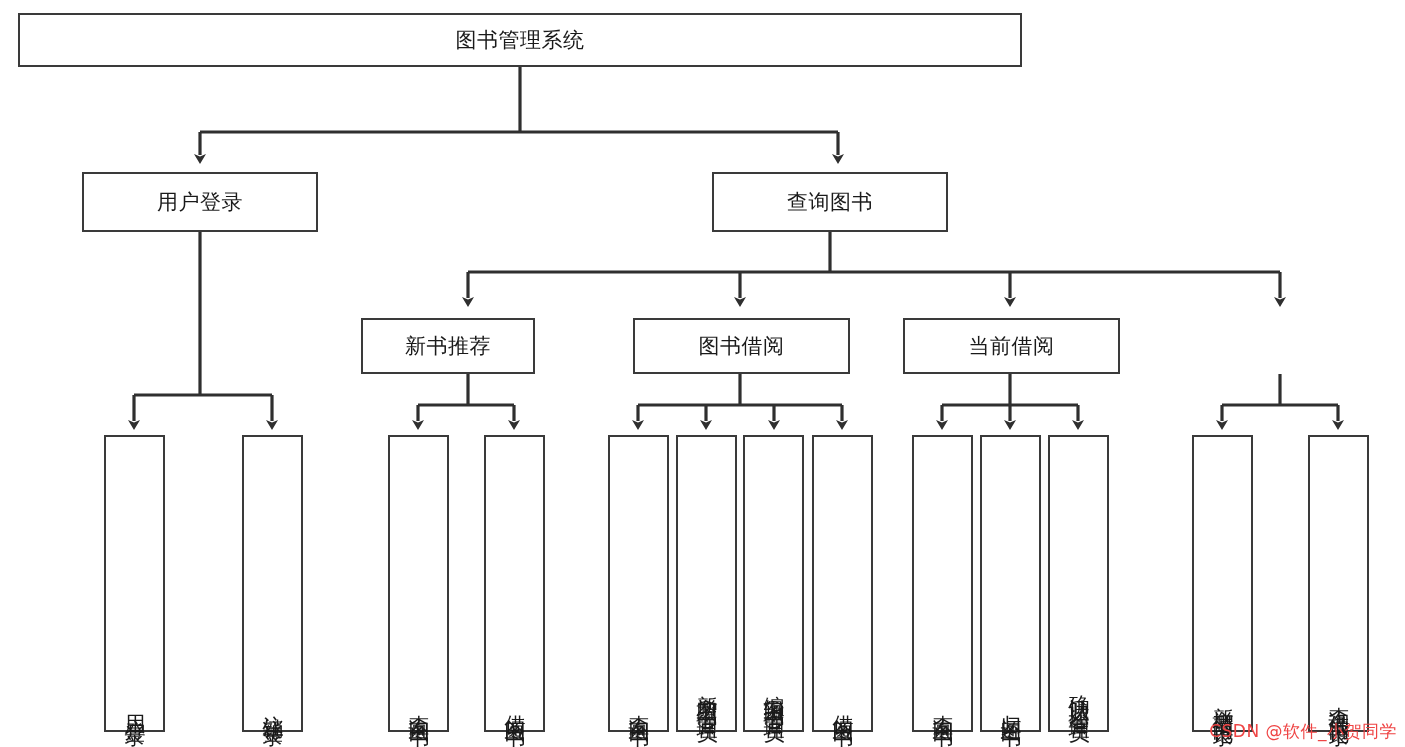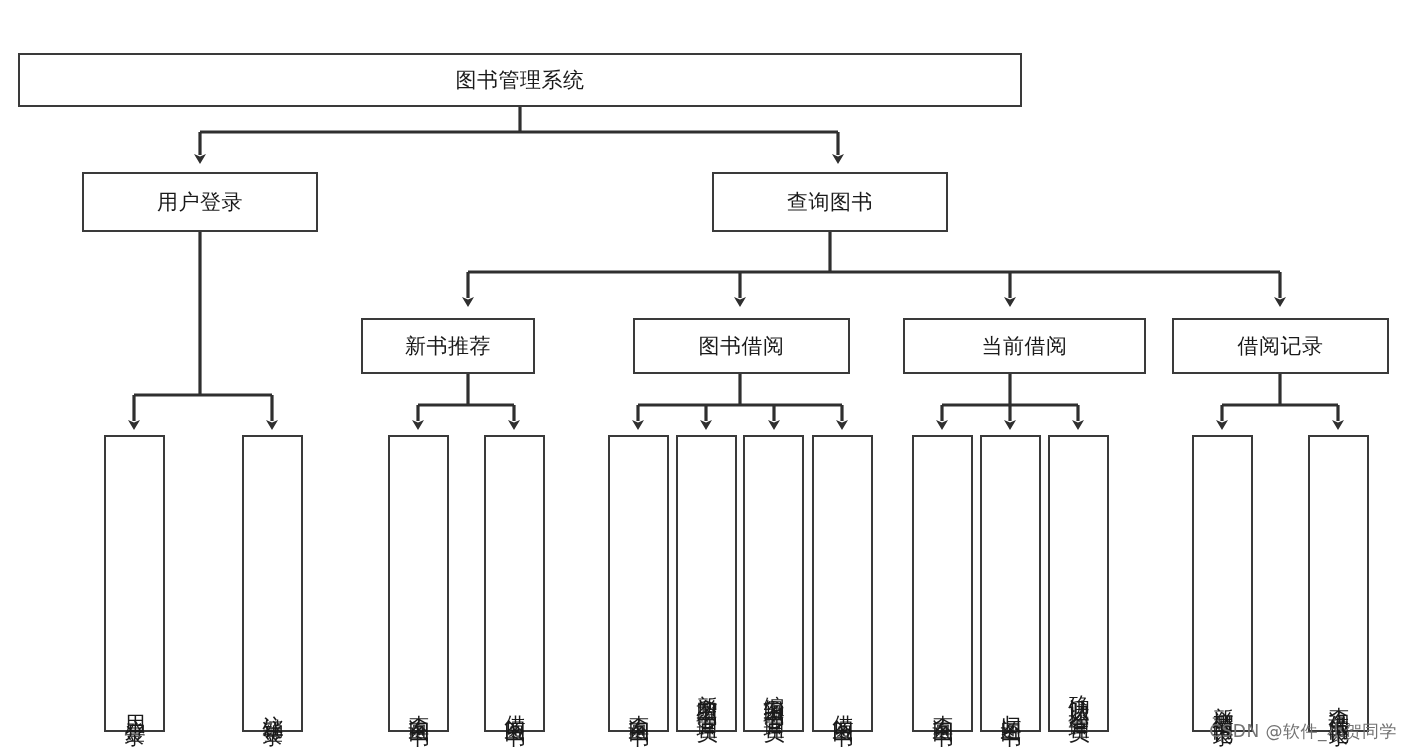--- a/index.html
+++ b/index.html
@@ -48,28 +48,27 @@
   }
   .node.v .vtext {
     writing-mode: vertical-rl;
     text-orientation: upright;
     letter-spacing: 4px;
     line-height: 1;
     white-space: nowrap;
   }
   .node.root {
     border-width: 2px;
-    margin-top: 40px;
   }
   #watermark {
     position: absolute;
     right: 8px;
     bottom: 4px;
     font-size: 17px;
-    color: #737373;
+    color: #ef4444;
     letter-spacing: 0.5px;
     z-index: 5;
     white-space: nowrap;
   }
 </style>
 </head>
 <body>
 
 <div id="canvas">
 
@@ -133,25 +132,22 @@
   <div class="node h" style="left:712px; top:172px; width:236px; height:60px;">
     <span>查询图书</span>
   </div>
 
   <div class="node h" style="left:361px; top:318px; width:174px; height:56px;">
     <span>新书推荐</span>
   </div>
   <div class="node h" style="left:633px; top:318px; width:217px; height:56px;text-align:center;">
     <span>图书借阅</span>
   </div>
-  <div class="node h" style="left:903px; top:318px; width:243px; height:56px;">
+  <div class="node h" style="left:903px; top:318px; width:217px; height:56px;">
     <span>当前借阅</span>
-  </div>
-  <div class="node h" style="left:1172px; top:318px; width:217px; height:56px;">
-    <span>借阅记录</span>
   </div>
 
   <div class="node v" style="left:104px; top:435px; width:61px; height:297px;">
     <span class="vtext">用户登录</span>
   </div>
   <div class="node v" style="left:242px; top:435px; width:61px; height:297px;">
     <span class="vtext">注销登录</span>
   </div>
 
   <div class="node v" style="left:388px; top:435px; width:61px; height:297px;">

